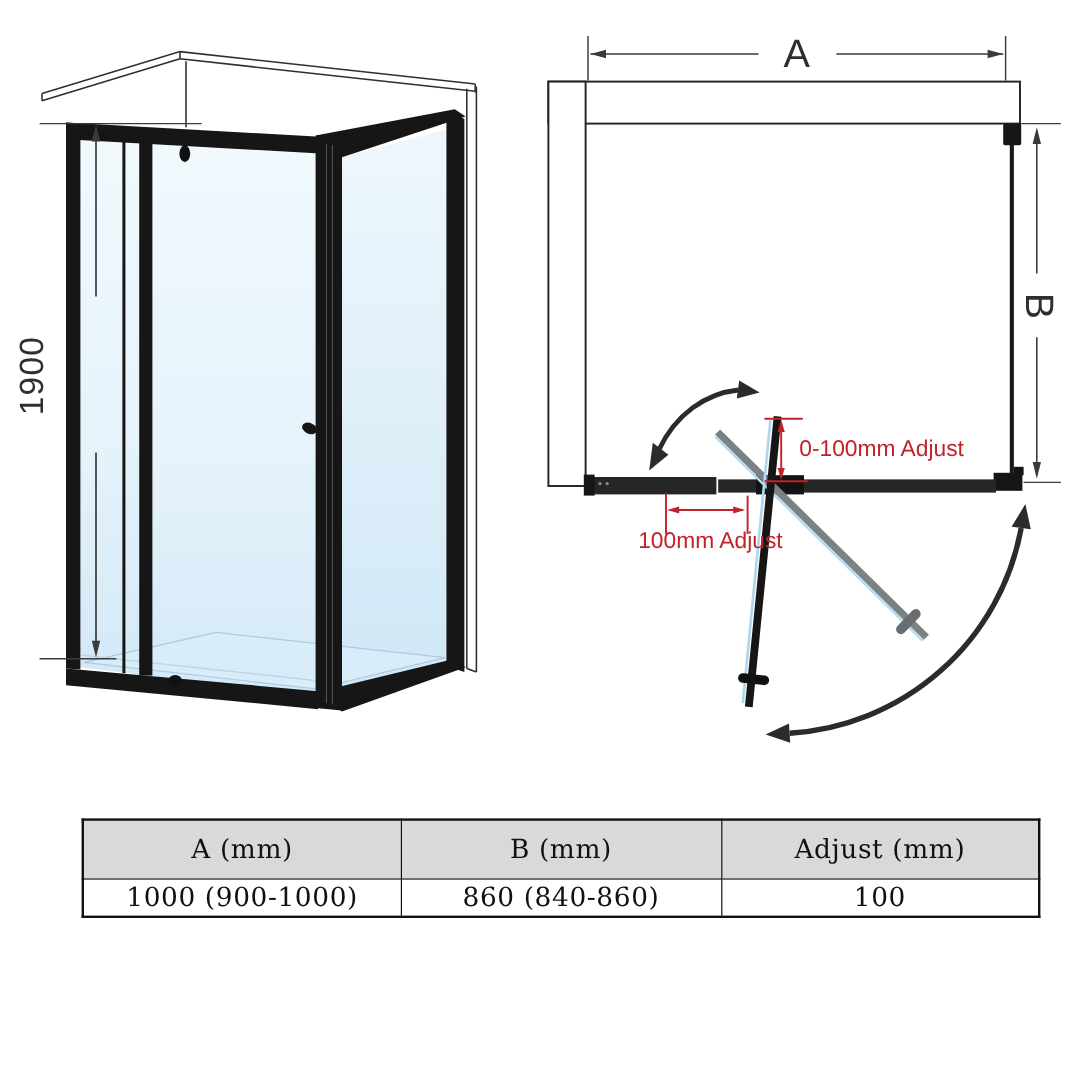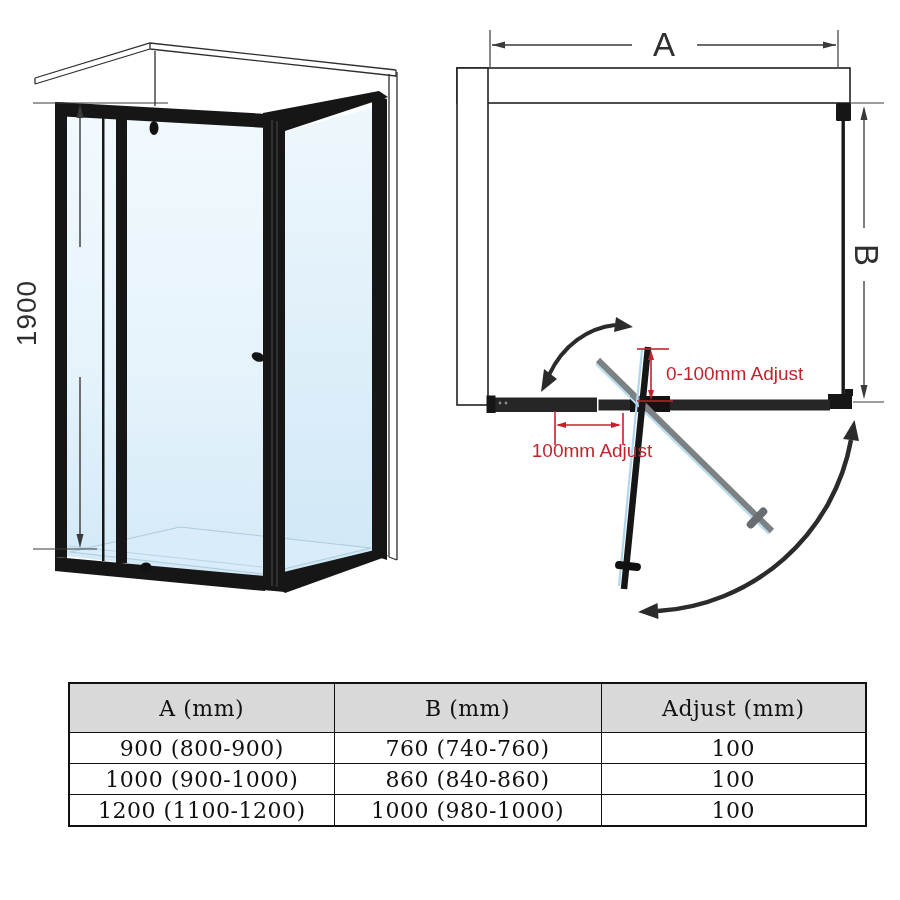--- a/index.html
+++ b/index.html
@@ -158,28 +158,18 @@
     </colgroup>
   <thead>
     <tr>
       <th>A (mm)</th>
       <th>B (mm)</th>
       <th>Adjust (mm)</th>
     </tr>
   </thead>
   <tbody>
     <tr>
-      <td>900 (800-900)</td>
-      <td>760 (740-760)</td>
-      <td>100</td>
-    </tr>
-    <tr>
       <td>1000 (900-1000)</td>
       <td>860 (840-860)</td>
-      <td>100</td>
-    </tr>
-    <tr>
-      <td>1200 (1100-1200)</td>
-      <td>1000 (980-1000)</td>
       <td>100</td>
     </tr>
   </tbody>
 </table>
 
 </body></html>

